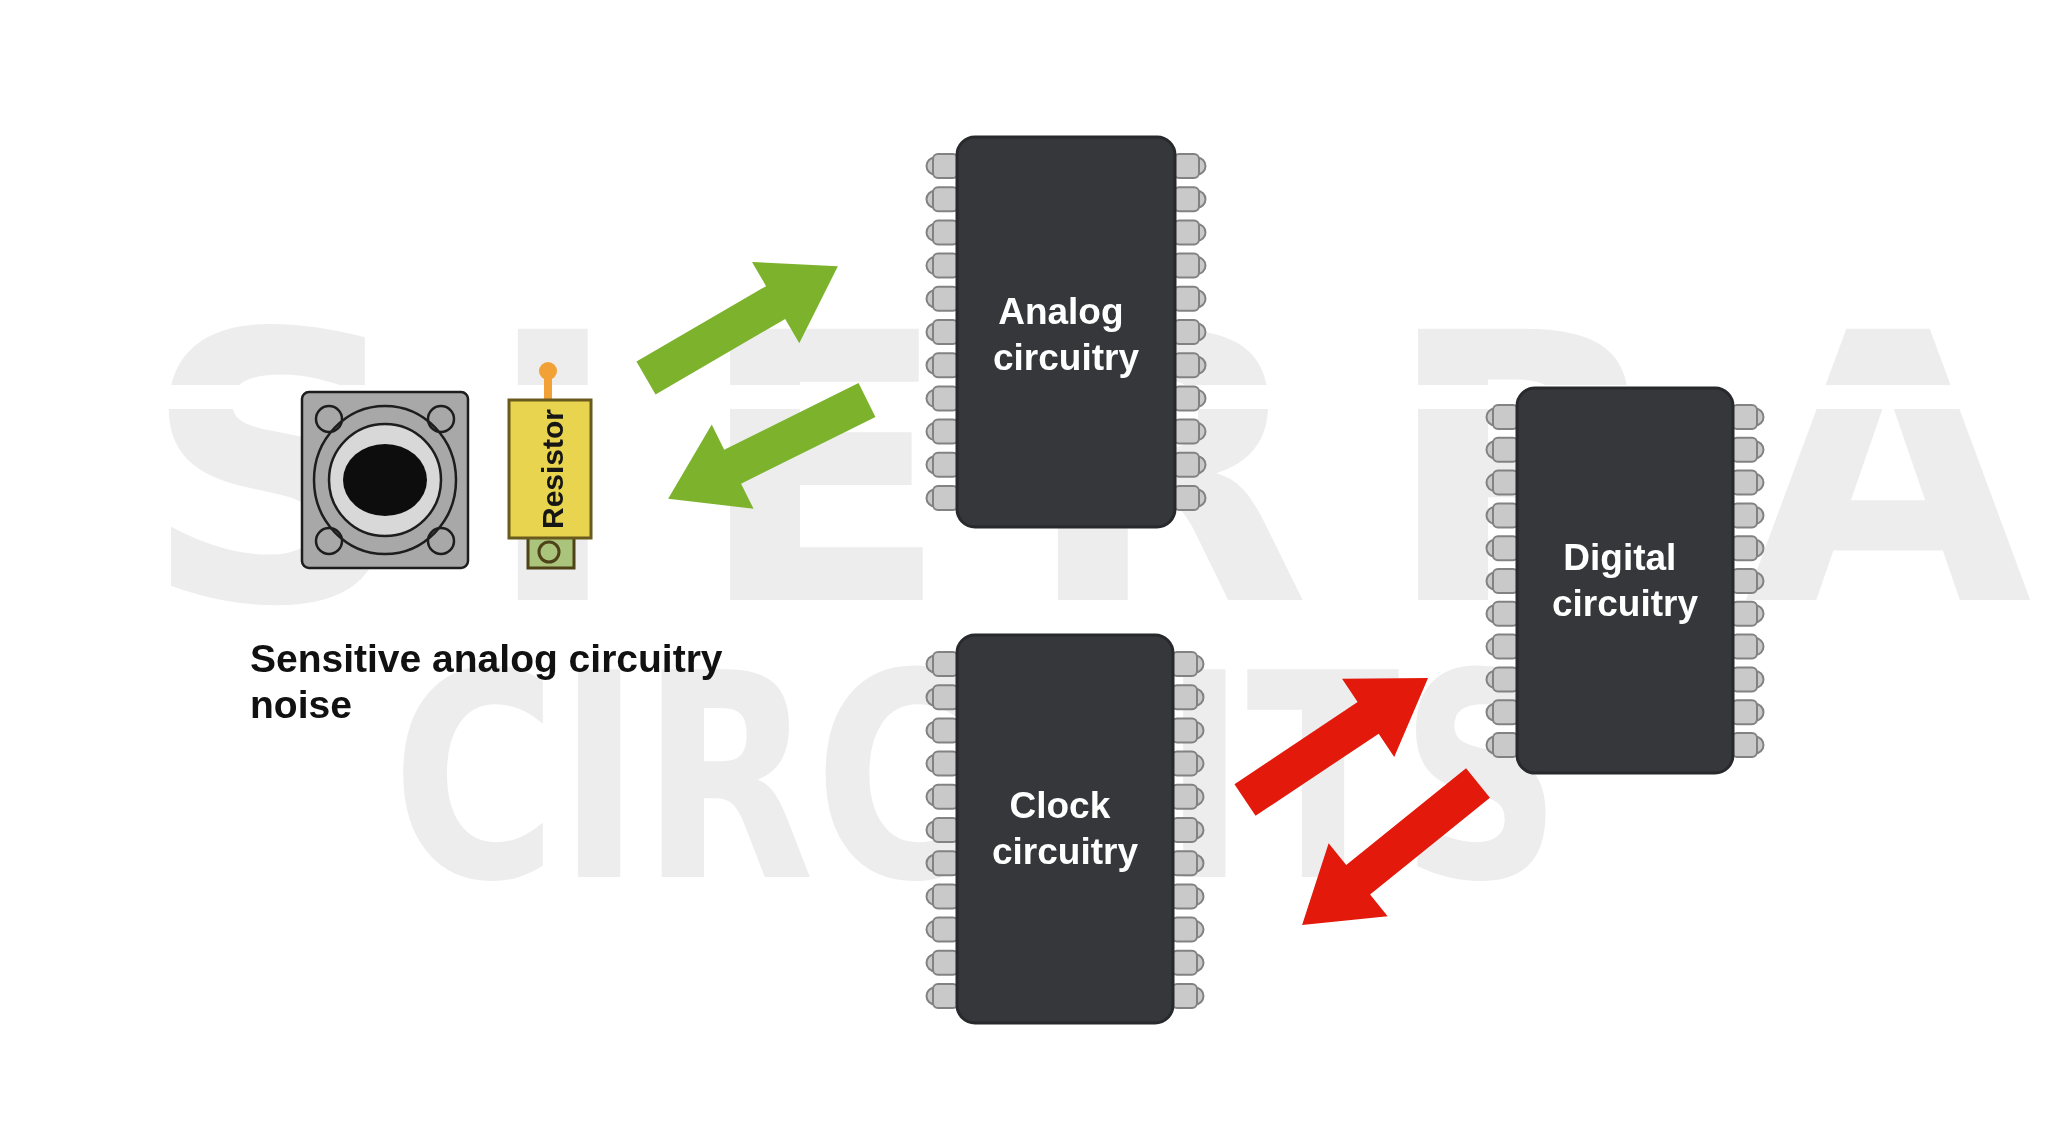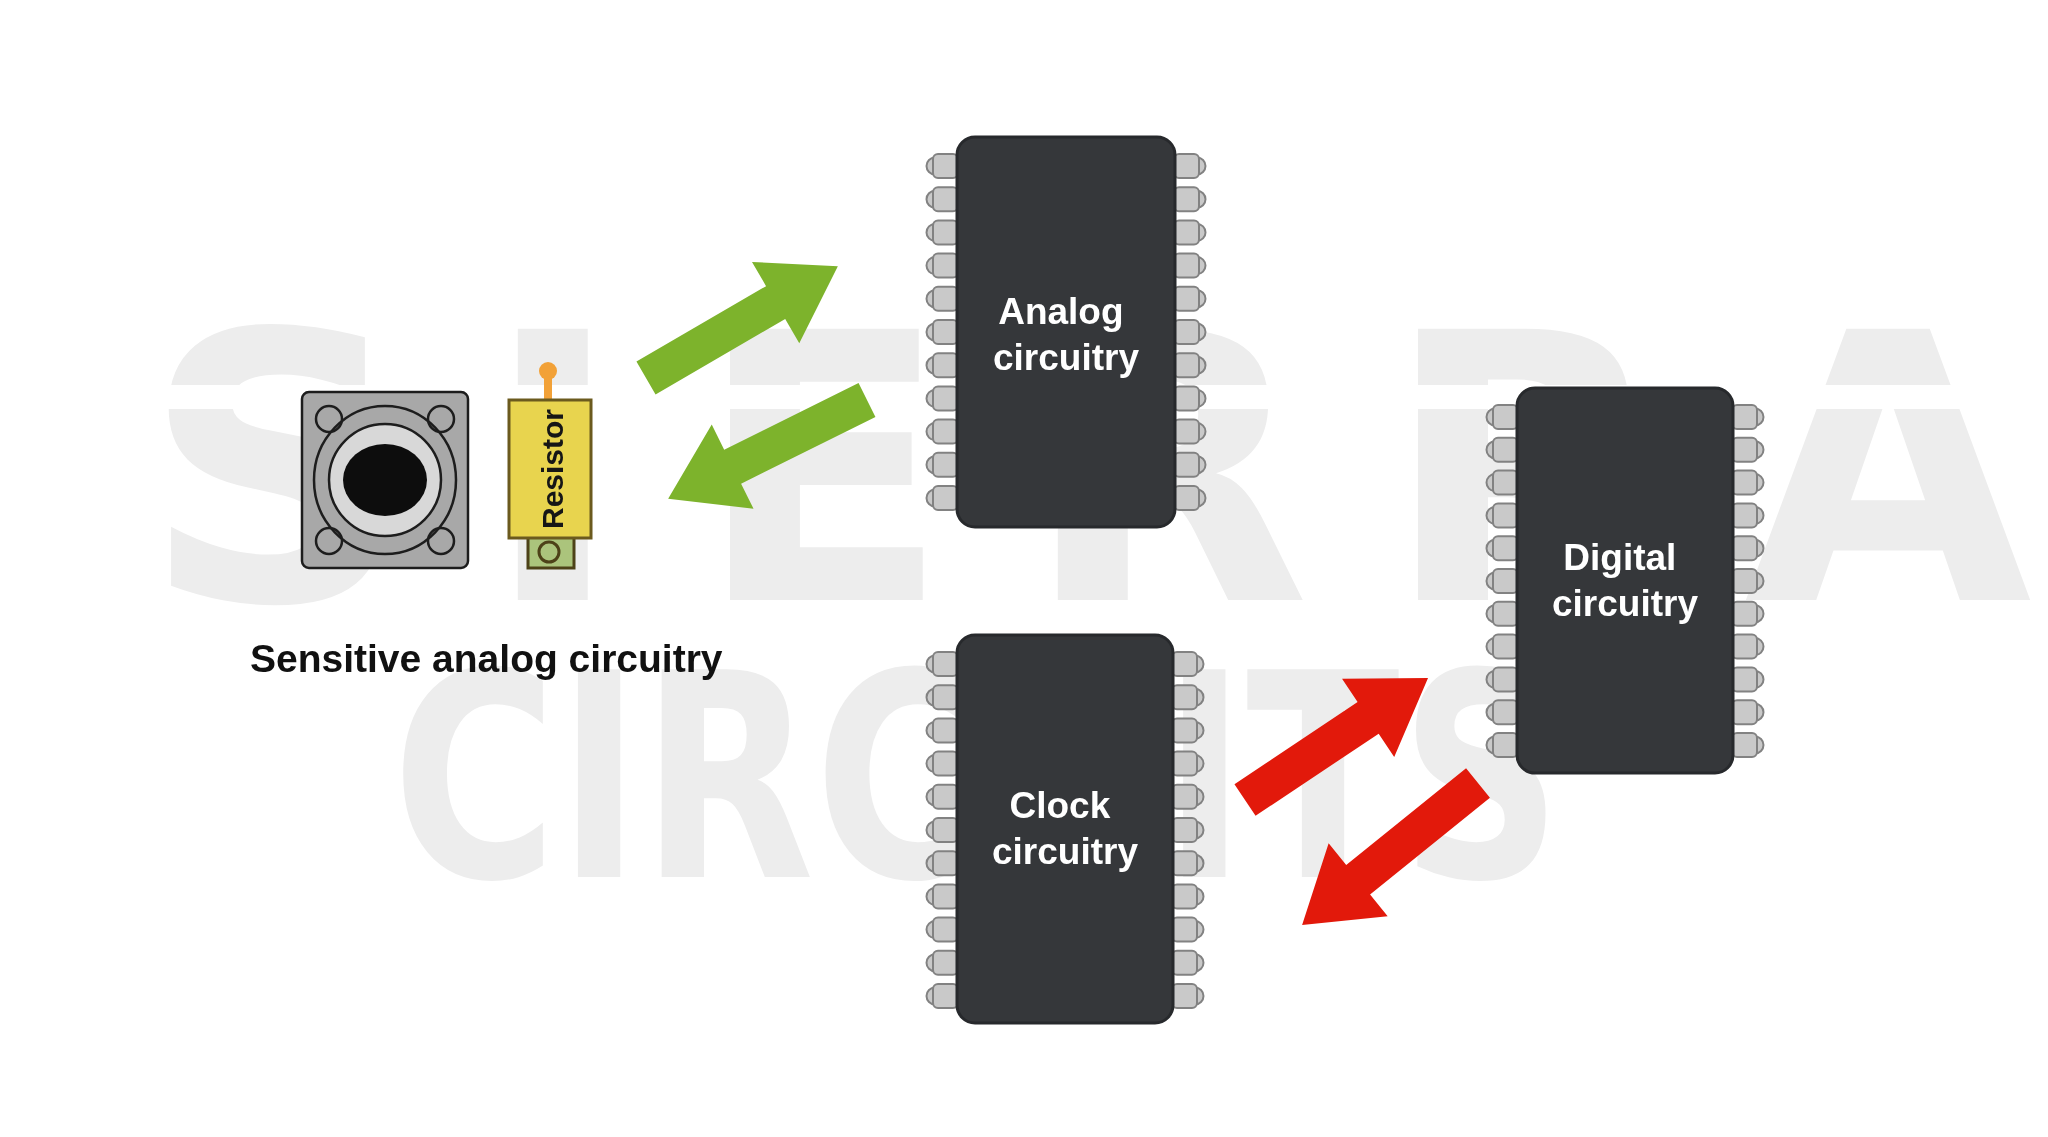--- a/index.html
+++ b/index.html
@@ -183,15 +183,16 @@
     </g>
 
     <g>
       <path d="M0,-19 L148,-19 L148,-47 L220,0 L148,47 L148,19 L0,19 Z" transform="translate(1245,800) rotate(-33.7)" fill="#e2190b"></path>
       <path d="M0,-19 L154,-19 L154,-47 L226,0 L154,47 L154,19 L0,19 Z" transform="translate(1478,783) rotate(141.1)" fill="#e2190b"></path>
     </g>
   </svg>
 
   <div class="caption">
     <div>Sensitive analog circuitry</div>
+    <div>noise</div>
   </div>
 
 </div>
 
 </body></html>

